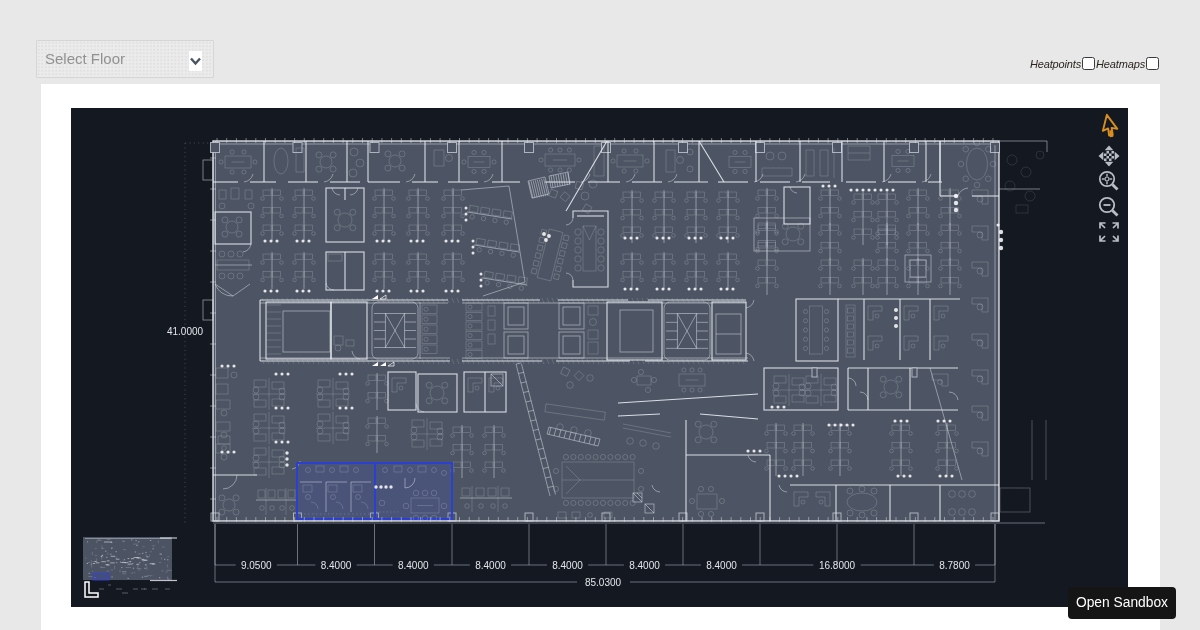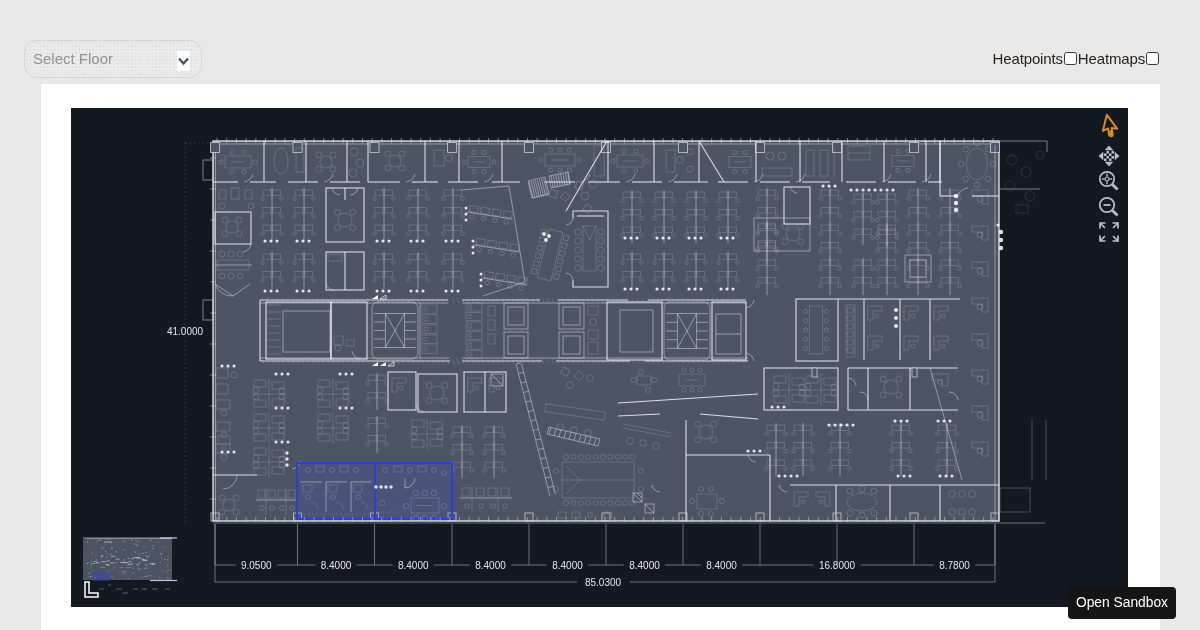--- a/index.html
+++ b/index.html
@@ -1,22 +1,22 @@
 <!DOCTYPE html>
 <html><head>
 <meta charset="utf-8">
 <style>
 * { margin:0; padding:0; box-sizing:border-box; }
 html,body { width:1200px; height:630px; background:#e8e8e8; font-family:"Liberation Sans",sans-serif; overflow:hidden; }
 .panel { position:absolute; left:41px; top:84px; width:1119px; height:546px; background:#ffffff; }
-.selectbox { position:absolute; left:24px; top:40px; width:178px; height:38px; background-color:#ebebeb; background-image:radial-gradient(#dedede 0.6px, rgba(0,0,0,0) 0.8px); background-size:3.5px 3.5px; border:1px solid #d5d5d5; border-radius:13px; }
+.selectbox { position:absolute; left:36px; top:40px; width:178px; height:38px; background-color:#ebebeb; background-image:radial-gradient(#dedede 0.6px, rgba(0,0,0,0) 0.8px); background-size:3.5px 3.5px; border:1px solid #d5d5d5; border-radius:1px; }
 .selectbox .txt { position:absolute; left:8px; top:9px; font-size:15px; color:#919191; }
 .selectbox .chev { position:absolute; right:11px; top:10px; width:13px; height:20px; background:#ffffff; }
 .chev svg { position:absolute; left:1px; top:5px; }
-.heat { position:absolute; top:50px; right:40px; font-size:15px; color:#2b2520; letter-spacing:-0.15px; display:flex; align-items:center; }
+.heat { position:absolute; top:57px; right:40px; font-size:11px; color:#2b2520; letter-spacing:-0.15px; display:flex; align-items:center;font-style:italic; }
 .cb { width:13px; height:13px; border:1.6px solid #3a3a3a; border-radius:2.5px; background:#fff; margin:0 1px; display:inline-block; }
 .opensandbox { position:absolute; left:1068px; top:579px; width:108px; height:32px; background:#151515; border-radius:4px; color:#ffffff; font-size:13.8px; text-align:center; line-height:32px;margin-top:8px; }
 </style>
 </head>
 <body>
 
 <div style="position:absolute;left:0;top:0;width:1200px;height:630px;background:#e8e8e8"></div>
 
 <div class="panel"></div>
 

